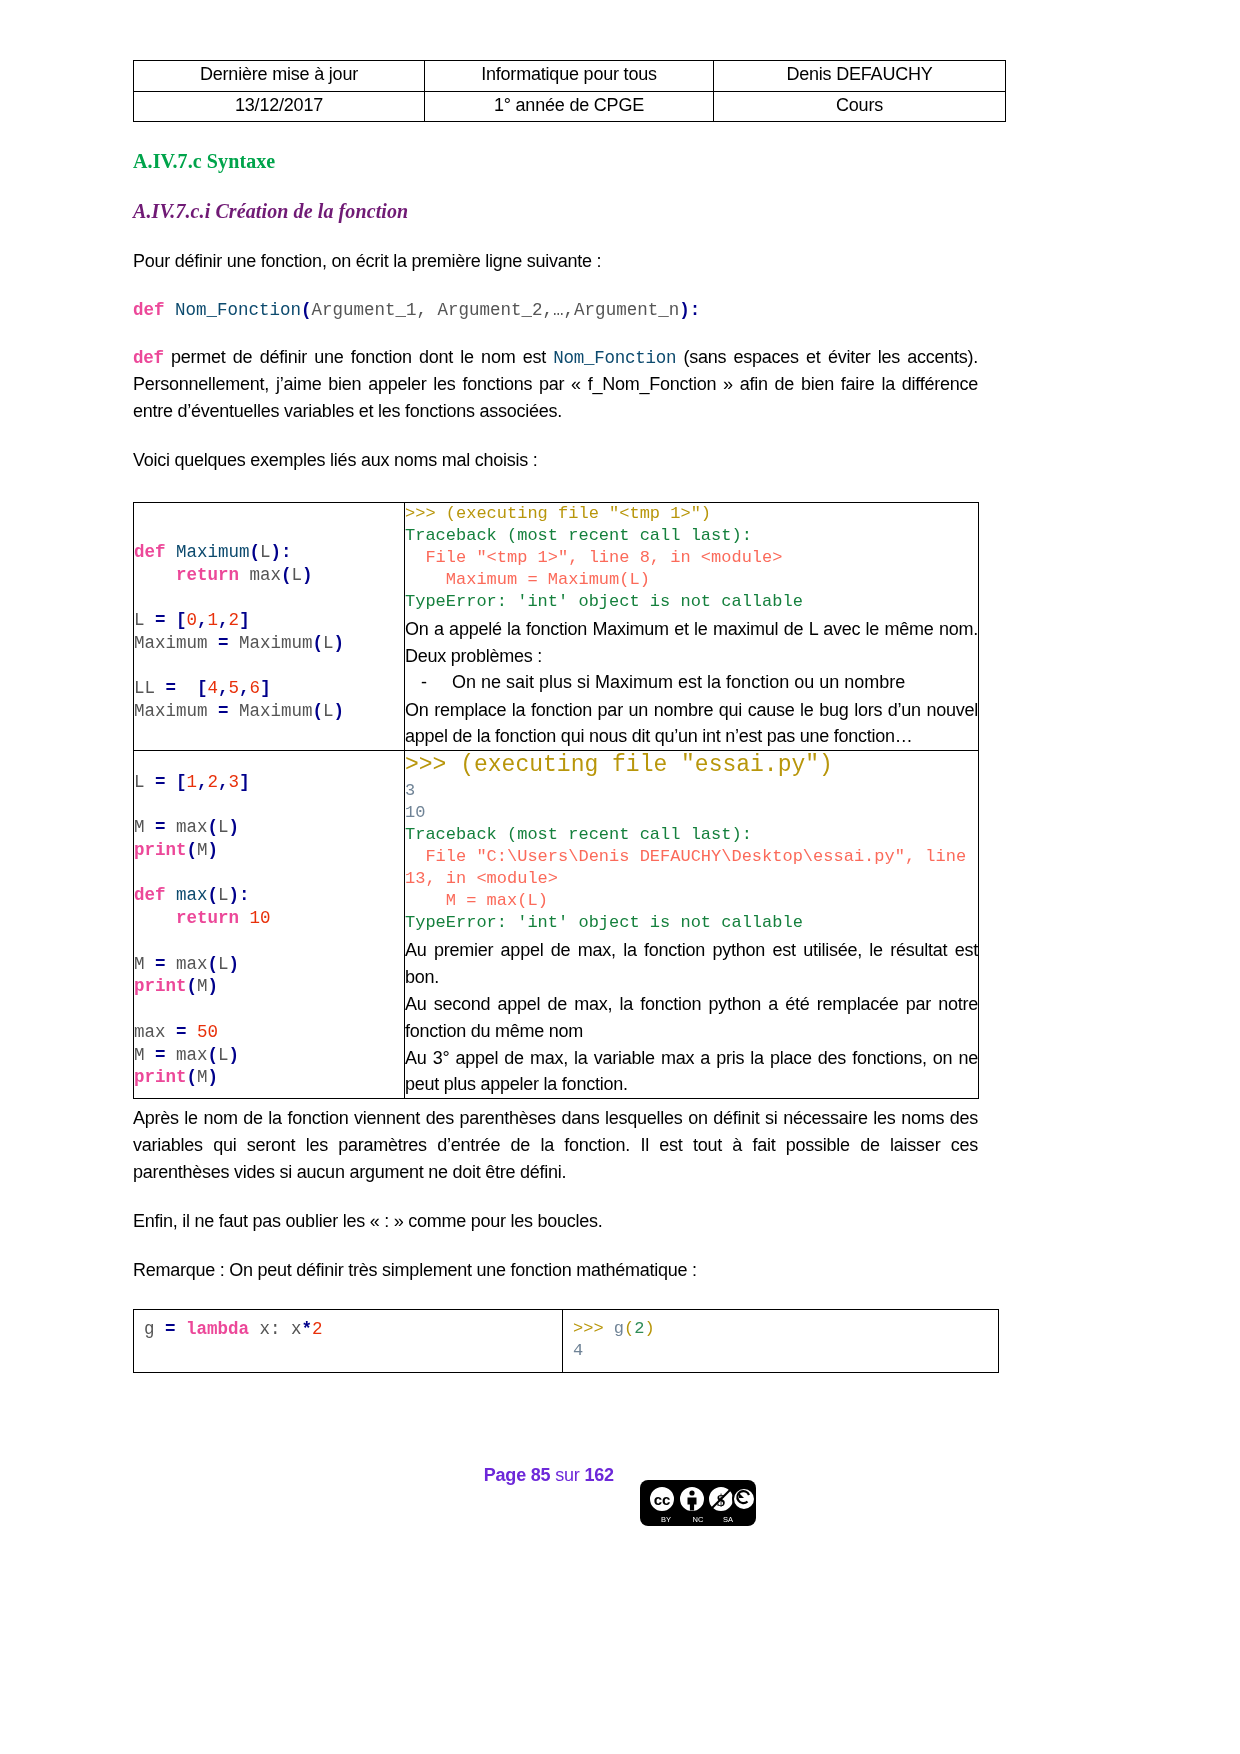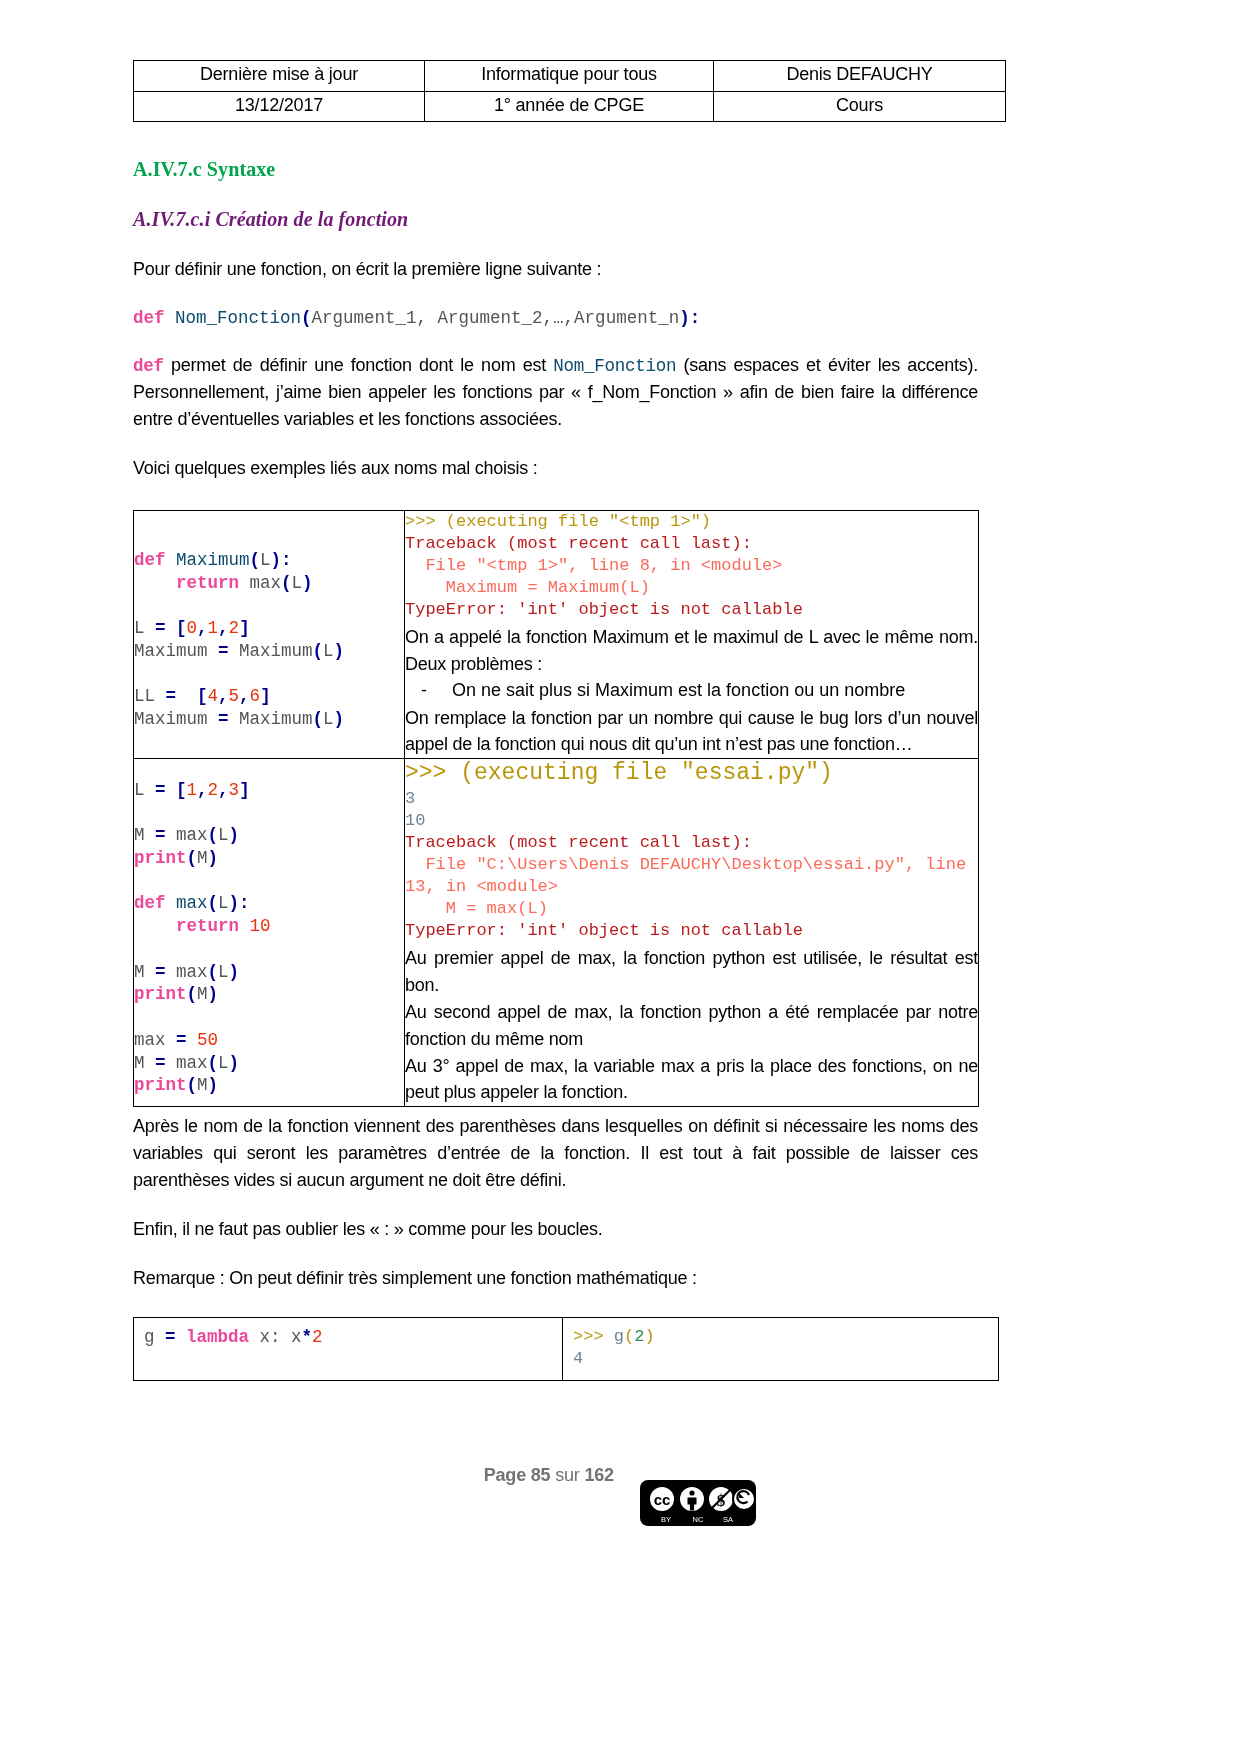--- a/index.html
+++ b/index.html
@@ -43,21 +43,21 @@
   table.hdr td.c1{width:282px;}
   table.hdr td.c2{width:280px;}
   table.hdr td.c3{width:283px;}
 
   
   h1.sec{
     font-family:"Liberation Serif", serif;
     font-size:20px;
     font-weight:bold;
     color:#00a44b;
-    margin:36px 0 0 0;
+    margin:28px 0 0 0;
     letter-spacing:0.1px;
   }
   h2.sub{
     font-family:"Liberation Serif", serif;
     font-size:20px;
     font-weight:bold;
     font-style:italic;
     color:#701a75;
     margin:27px 0 0 0;
     letter-spacing:0.1px;
@@ -115,21 +115,21 @@
   td.outcell{width:573px; padding:6px 10px 8px 6px;}
 
   .console{
     font-family:"Liberation Mono","DejaVu Sans Mono",monospace;
     white-space:pre-wrap;
     line-height:1.30;
   }
   .con-sm{font-size:17px;}
   .con-lg{font-size:23px; line-height:1.26;}
   .olive{color:#b8960b;}
-  .red{color:#b91c1c;}
+  .red{color:#15803d;}
   .salmon{color:#fb6a5a;}
   .grey{color:#6f8396;}
 
   .fr{
     font-size:18px;
     line-height:1.47;
     text-align:justify;
     letter-spacing:-0.25px;
     margin:3px 0 0 0;
   }
@@ -168,21 +168,21 @@
   
   .footer{
     position:absolute;
     left:0; top:1465px;
     width:1240px;
     text-align:center;
   }
   .pagenum{
     display:inline-block;
     font-size:18px;
-    color:#737373;
+    color:#6d28d9;
     vertical-align:28px;
     margin-right:22px;
     letter-spacing:-0.2px;
   }
   .pagenum b{font-weight:bold;}
   .cclogo{
     display:inline-block;
     vertical-align:middle;
   }
 </style>

